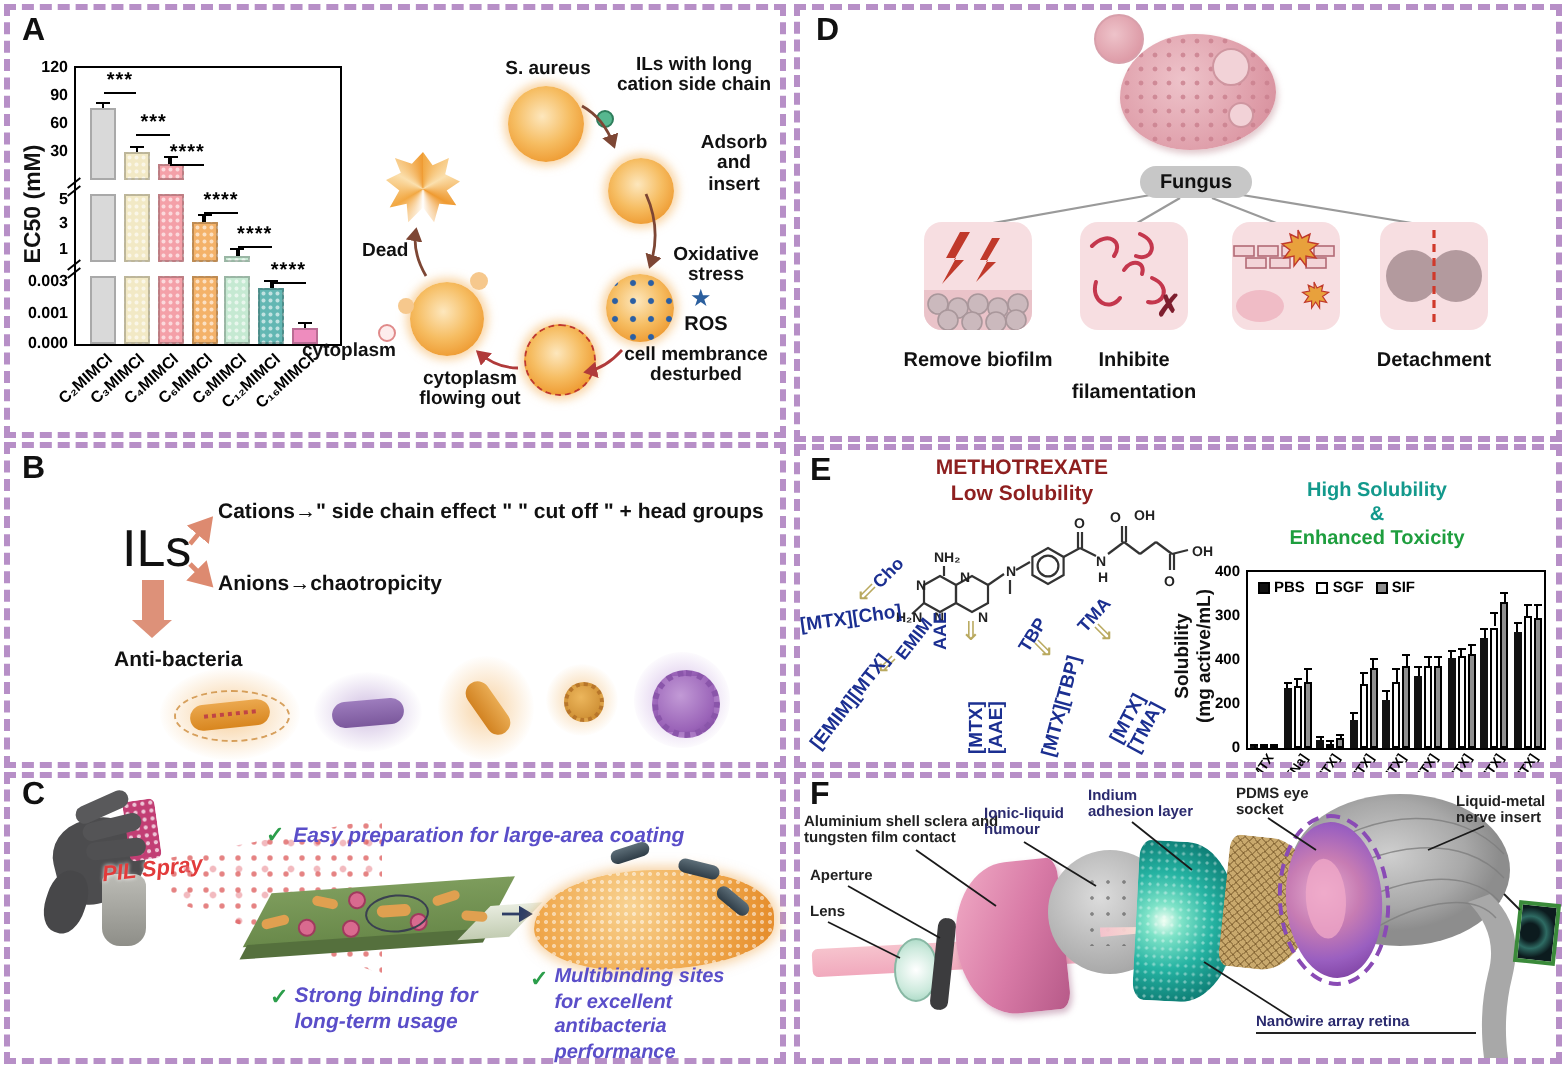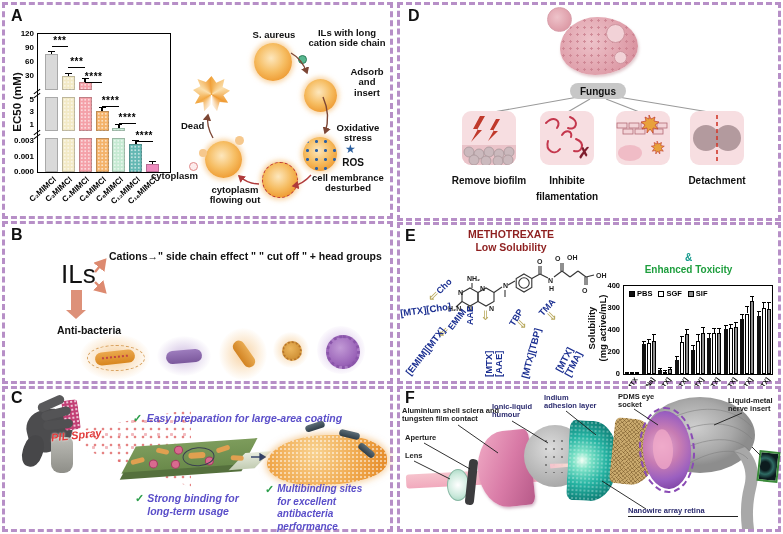--- a/index.html
+++ b/index.html
@@ -146,20 +146,21 @@
     <svg style="left:0;top:0" width="391" height="163" viewBox="0 0 391 163">
       <defs>
           <marker id="bh" markerWidth="6" markerHeight="6" refX="4" refY="3" orient="auto">
             <path d="M0,0 L5,3 L0,6 Z" fill="#dd8a70"></path>
           </marker>
         </defs>
       <path d="M90,48 L100,36" stroke="#dd8a70" stroke-width="2.4" fill="none" marker-end="url(#bh)"></path>
       <path d="M90,58 L100,68" stroke="#dd8a70" stroke-width="2.4" fill="none" marker-end="url(#bh)"></path>
     </svg>
     <div class="lbl b" style="left:104px;top:27px;width:282px;font-size:10.5px">Cations→" side chain effect " " cut off " + head groups</div>
+    <div class="lbl b" style="left:104px;top:63px;width:200px;font-size:10.5px">Anions→chaotropicity</div>
     <div class="fatArrow" style="left:66px;top:66px"></div>
     <div class="lbl b" style="left:52px;top:101px;font-size:10.5px">Anti-bacteria</div>
 
     <div class="abs" style="left:75px;top:110px;width:70px;height:46px">
       <div class="glow" style="inset:0;background:radial-gradient(ellipse,rgba(243,186,112,.7),rgba(243,186,112,0) 72%)"></div>
       <div class="abs" style="left:7px;top:11px;width:56px;height:24px;border:1px dashed rgba(205,140,60,.8);border-radius:50%"></div>
       <div class="abs" style="left:15px;top:17px;width:40px;height:13px;border-radius:7px;background:linear-gradient(#eba84e,#d8861f);transform:rotate(-6deg)">
         <div class="abs" style="left:7px;top:5px;width:26px;height:0;border-top:2px dotted #c04545"></div>
       </div>
     </div>
@@ -321,20 +322,21 @@
     <div class="lbl b pre" style="left:128px;top:168px;width:78px;font-size:10px;text-align:center;line-height:1.6">Inhibite
 filamentation</div>
     <div class="lbl b pre" style="left:280px;top:168px;width:74px;font-size:10px;text-align:center;line-height:1.6">Detachment</div>
   </div>
 
   <div class="panel" style="left:397px;top:222px;width:384px;height:162px">
     <div class="plabel" style="left:5px;top:2px">E</div>
 
     <div class="lbl b" style="left:46px;top:4px;width:130px;text-align:center;font-size:10.5px;color:#8e1f1f">METHOTREXATE</div>
     <div class="lbl b" style="left:46px;top:17px;width:130px;text-align:center;font-size:10.5px;color:#8e1f1f">Low Solubility</div>
+    <div class="lbl b" style="left:196px;top:15px;width:185px;text-align:center;font-size:10px;color:#13998c">High Solubility</div>
     <div class="lbl b" style="left:196px;top:27px;width:185px;text-align:center;font-size:10px;color:#13998c">&amp;</div>
     <div class="lbl b" style="left:196px;top:39px;width:185px;text-align:center;font-size:10px;color:#1e9e3e">Enhanced Toxicity</div>
 
     <svg style="left:48px;top:26px" width="165" height="80" viewBox="0 0 165 80">
       <g stroke="#333" stroke-width="1.1" fill="none">
         <polygon points="22,37 30,41.5 30,50.5 22,55 14,50.5 14,41.5"></polygon>
         <polygon points="30,41.5 38,37 46,41.5 46,50.5 38,55 30,50.5"></polygon>
         <line x1="24" y1="37" x2="24" y2="32"></line>
         <line x1="14" y1="50.5" x2="8" y2="56"></line>
         <line x1="46" y1="41.5" x2="54" y2="36"></line>

